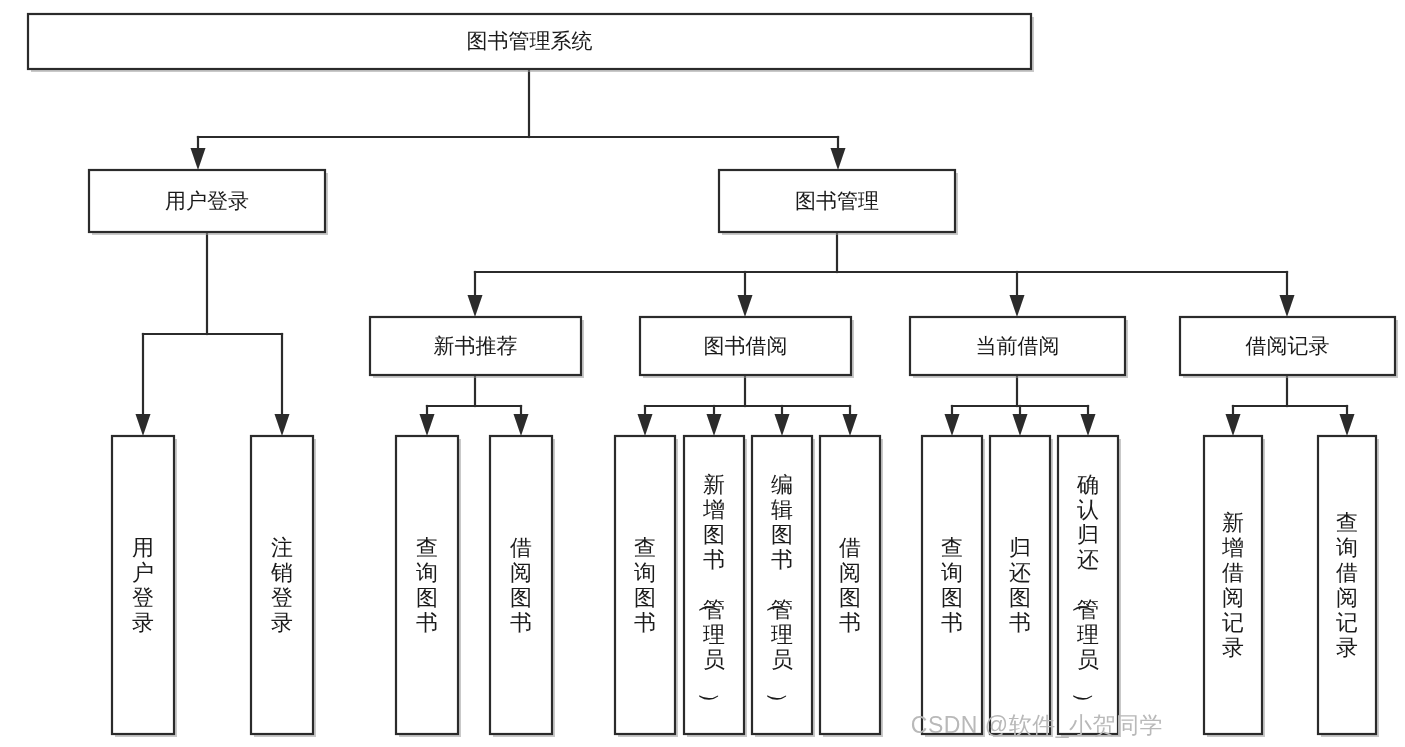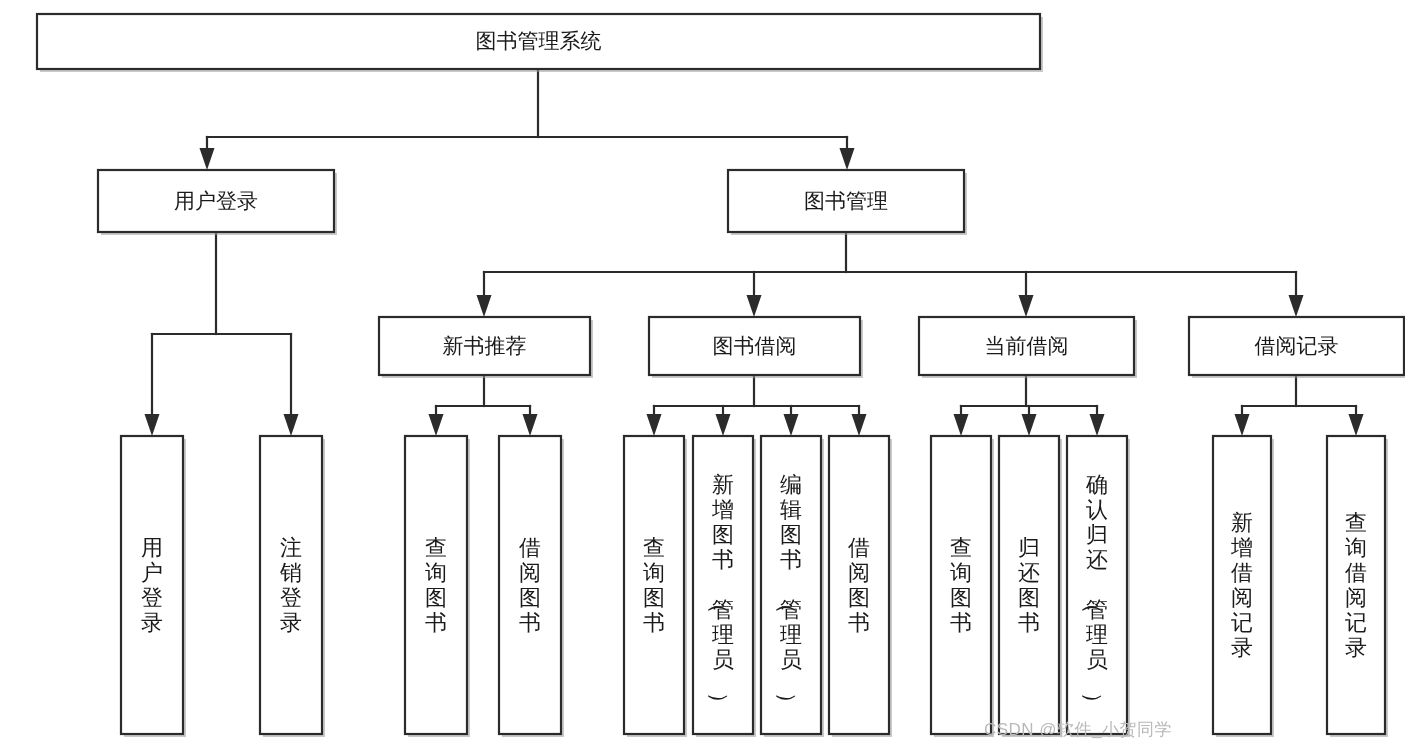--- a/index.html
+++ b/index.html
@@ -9,21 +9,21 @@
   }
   body {
     width: 1405px;
     height: 747px;
     font-family: "Liberation Sans", "DejaVu Sans", sans-serif;
     overflow: hidden;
     position: relative;
   }
   #diagram-root {
     position: absolute;
-    left: 17px;
+    left: 8px;
     top: 0;
     width: 1165px;
     height: 747px;
   }
   svg.diagram {
     display: block;
     width: 1405px;
     height: 747px;
   }
   .node-rect {
@@ -55,21 +55,21 @@
     fill: #1a1a1a;
     font-family: "Liberation Sans", "DejaVu Sans", sans-serif;
     font-size: 22px;
     text-anchor: middle;
   }
   .watermark {
     position: absolute;
     right: 10px;
     bottom: 6px;
     font-family: "Liberation Sans", "DejaVu Sans", sans-serif;
-    font-size: 17px;
+    font-size: 23px;
     color: #b9b9b9;
     letter-spacing: 0.5px;
     white-space: nowrap;
     user-select: none;
   }
 </style>
 </head>
 <body>
 
 <div id="diagram-root">

